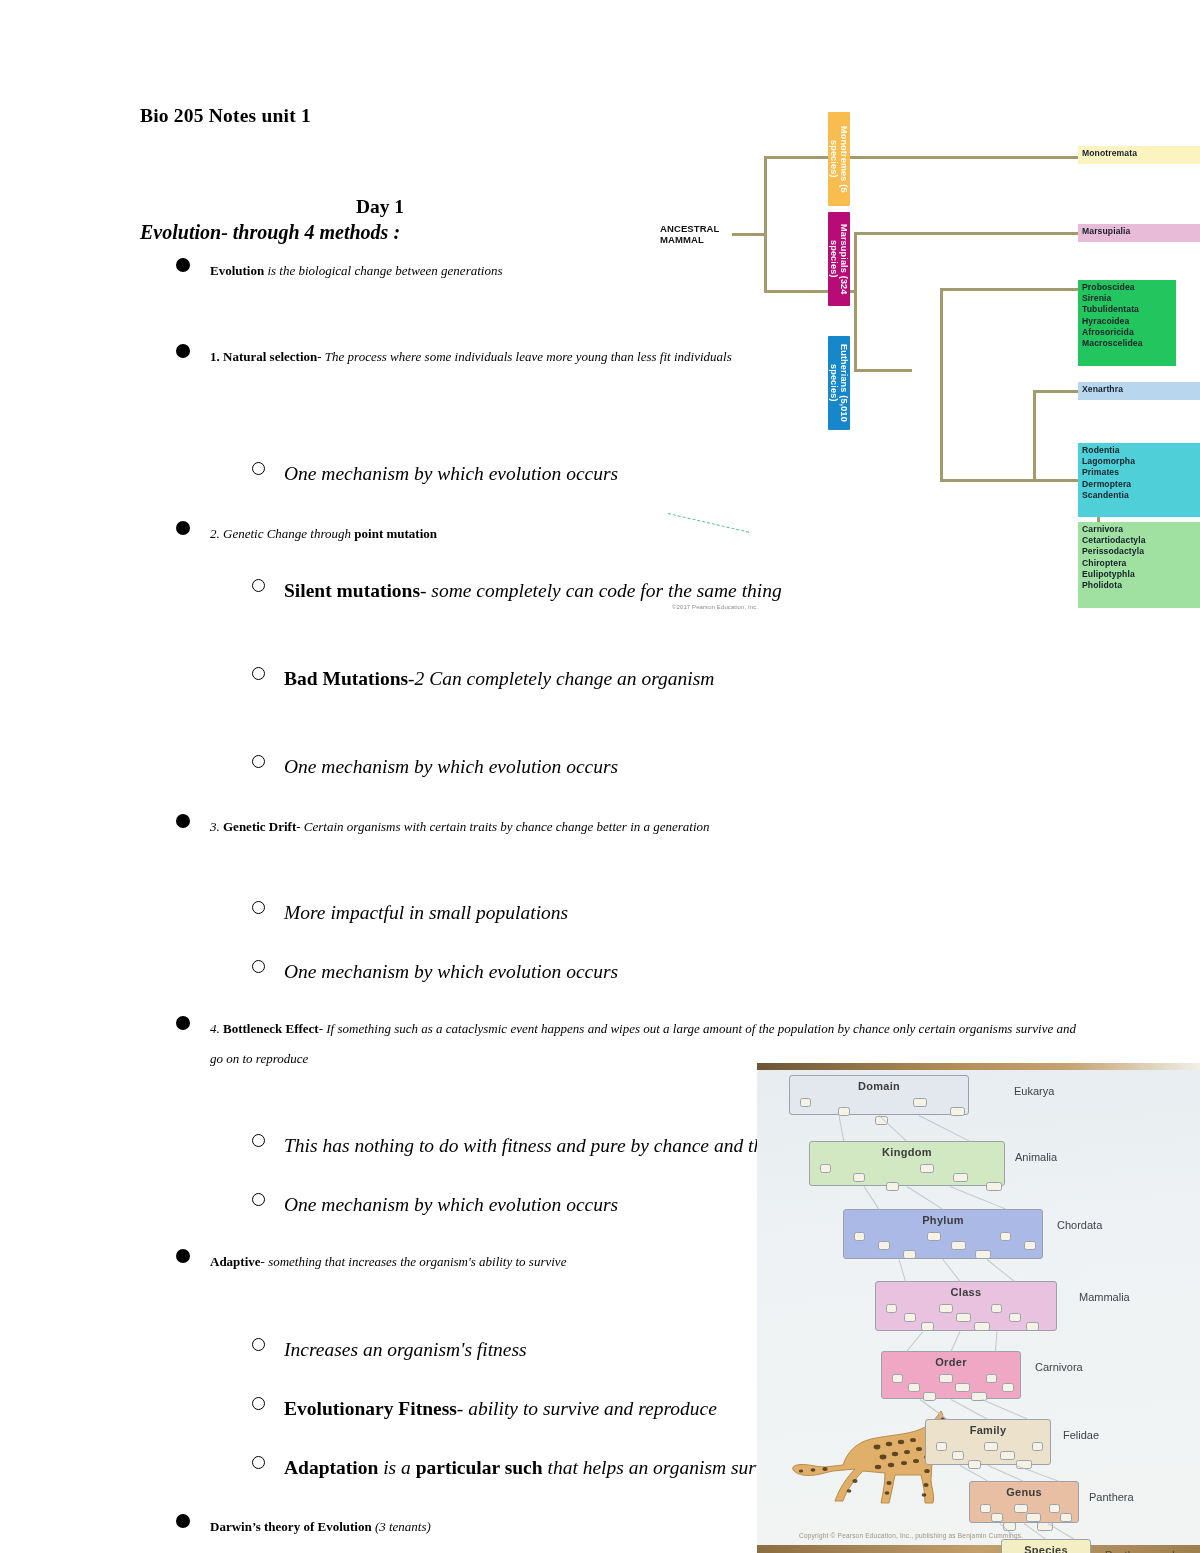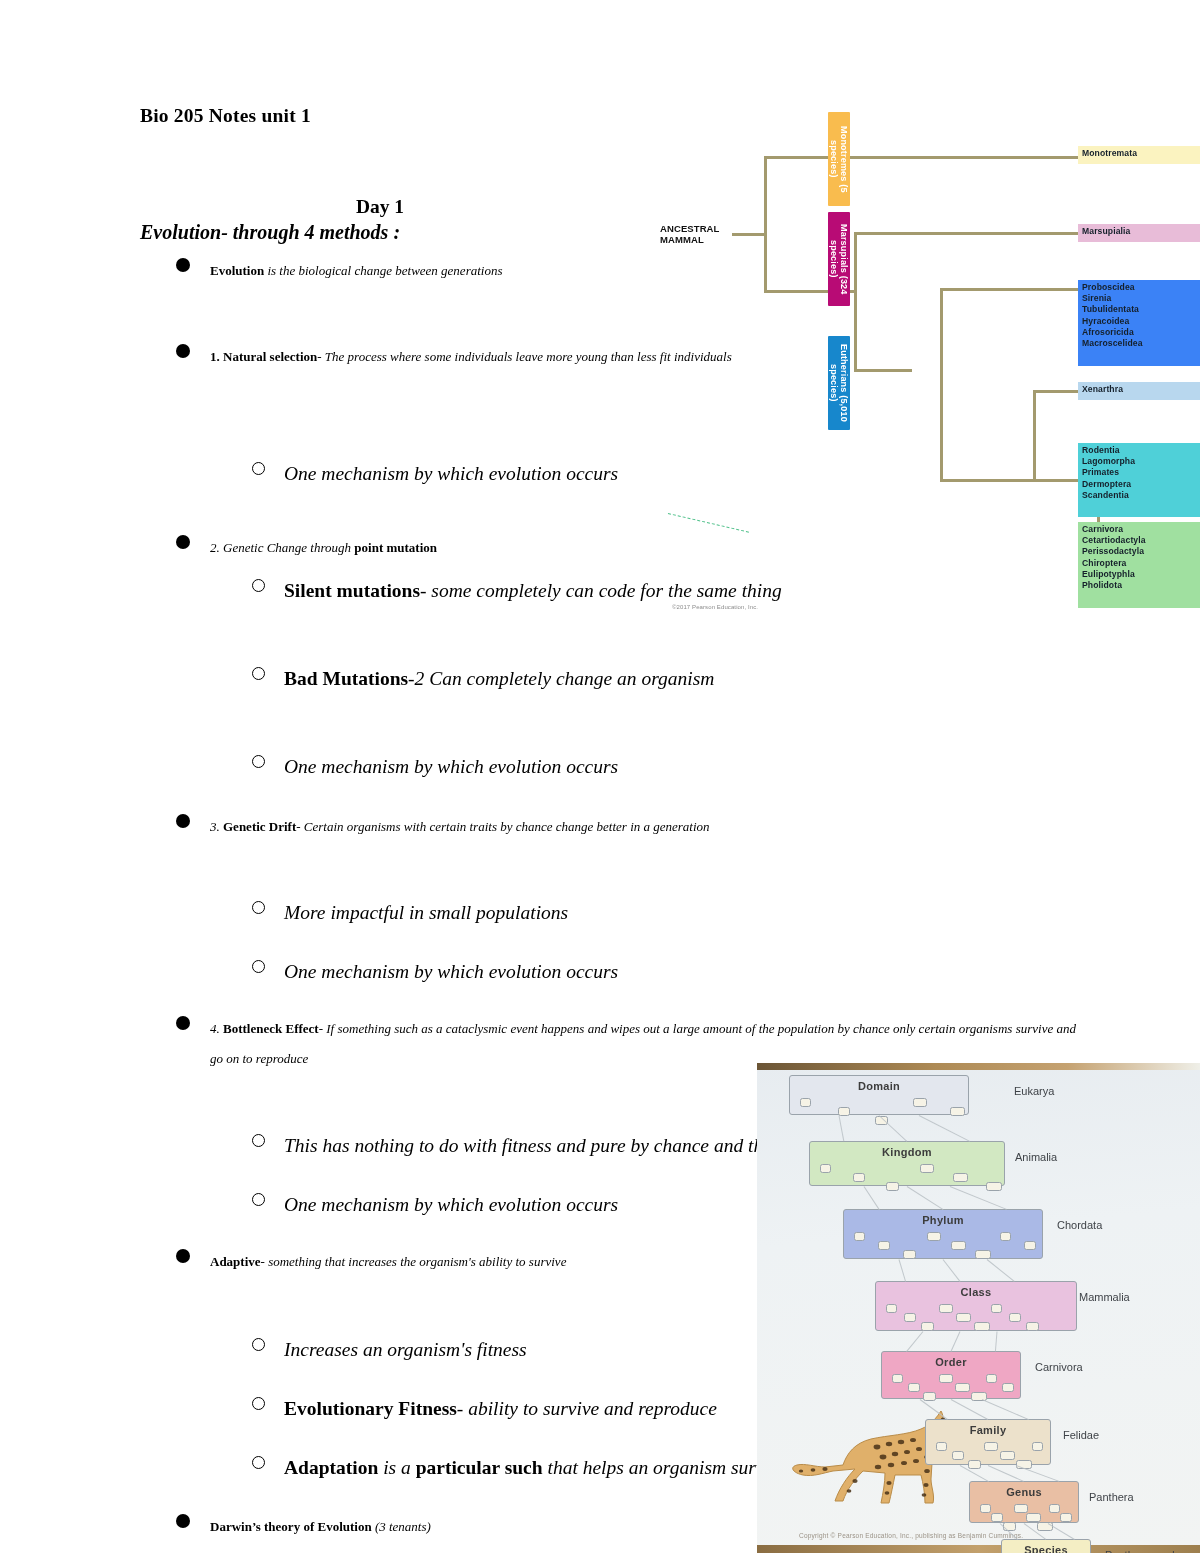--- a/index.html
+++ b/index.html
@@ -98,21 +98,21 @@
         <span class="txt"><b class="bd">Evolution</b><i class="it"> is the biological change between generations</i></span>
       </li>
       <li class="lvl1" style="top: 312px;">
         <span class="bul"></span>
         <span class="txt"><b class="bd">1. Natural selection</b><i class="it">- The process where some individuals leave more young than less fit individuals</i></span>
       </li>
       <li class="lvl2" style="top: 400px;">
         <span class="bul"></span>
         <span class="txt"><i class="it">One mechanism by which evolution occurs</i></span>
       </li>
-      <li class="lvl1" style="top: 444px;">
+      <li class="lvl1" style="top: 430px;">
         <span class="bul"></span>
         <span class="txt"><i class="it">2. Genetic Change through </i><b class="bd">point mutation</b></span>
       </li>
       <li class="lvl2" style="top: 458px;">
         <span class="bul"></span>
         <span class="txt"><b class="bd">Silent mutations</b><i class="it">- some completely can code for the same thing</i></span>
       </li>
       <li class="lvl2" style="top: 516px;">
         <span class="bul"></span>
         <span class="txt"><b class="bd">Bad Mutations</b><i class="it">-2 Can completely change an organism</i></span>
@@ -206,21 +206,21 @@
   <div class="vlab" style="left: 168px; top: 236px; width: 22px; height: 94px; background: rgb(23, 135, 204);">
     <span>Eutherians (5,010 species)</span>
     </div>
 
   <div class="clade" style="left: 418px; top: 46px; width: 122px; height: 18px; background: rgb(251, 243, 192);">
       <div>Monotremata</div>
     </div>
   <div class="clade" style="left: 418px; top: 124px; width: 122px; height: 18px; background: rgb(232, 188, 216);">
       <div>Marsupialia</div>
     </div>
-  <div class="clade" style="left: 418px; top: 180px; width: 122px; height: 86px; background: #3b82f6;">
+  <div class="clade" style="left: 418px; top: 180px; width: 98px; height: 86px; background: #22c55e;">
       <div>Proboscidea</div>
       <div>Sirenia</div>
       <div>Tubulidentata</div>
       <div>Hyracoidea</div>
       <div>Afrosoricida</div>
       <div>Macroscelidea</div>
     </div>
   <div class="clade" style="left: 418px; top: 282px; width: 122px; height: 18px; background: rgb(184, 215, 238);">
       <div>Xenarthra</div>
     </div>
@@ -316,21 +316,21 @@
       <span class="chip" style="left: 10px; top: 22px; width: 9px;"></span>
       <span class="chip" style="left: 34.2857px; top: 31px; width: 10px;"></span>
       <span class="chip" style="left: 58.5714px; top: 40px; width: 11px;"></span>
       <span class="chip" style="left: 82.8571px; top: 22px; width: 12px;"></span>
       <span class="chip" style="left: 107.143px; top: 31px; width: 13px;"></span>
       <span class="chip" style="left: 131.429px; top: 40px; width: 14px;"></span>
       <span class="chip" style="left: 155.714px; top: 22px; width: 9px;"></span>
       <span class="chip" style="left: 180px; top: 31px; width: 10px;"></span>
     </div>
     <div class="sci" style="left: 300px; top: 156px; width: 110px;">Chordata</div>
-    <div class="rank" style="left: 118px; top: 218px; width: 202px; height: 50px; background: rgb(233, 194, 223);">
+    <div class="rank" style="left: 118px; top: 218px; width: 182px; height: 50px; background: rgb(233, 194, 223);">
       <div class="rname">Class</div>
       <span class="chip" style="left: 10px; top: 22px; width: 9px;"></span>
       <span class="chip" style="left: 27.5px; top: 31px; width: 10px;"></span>
       <span class="chip" style="left: 45px; top: 40px; width: 11px;"></span>
       <span class="chip" style="left: 62.5px; top: 22px; width: 12px;"></span>
       <span class="chip" style="left: 80px; top: 31px; width: 13px;"></span>
       <span class="chip" style="left: 97.5px; top: 40px; width: 14px;"></span>
       <span class="chip" style="left: 115px; top: 22px; width: 9px;"></span>
       <span class="chip" style="left: 132.5px; top: 31px; width: 10px;"></span>
       <span class="chip" style="left: 150px; top: 40px; width: 11px;"></span>

